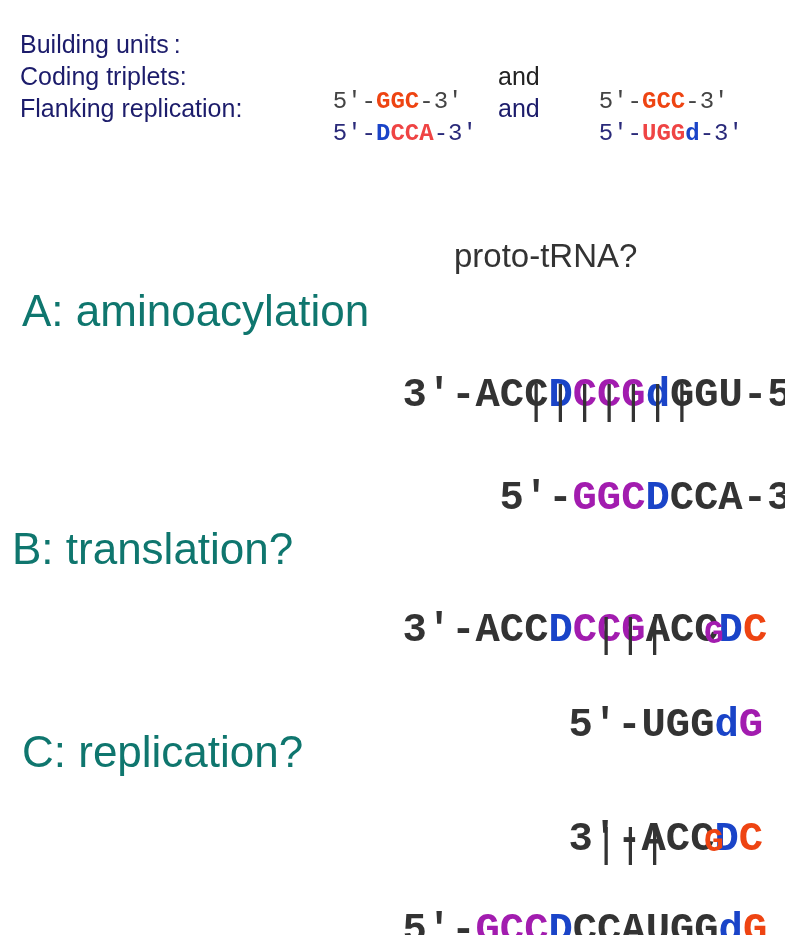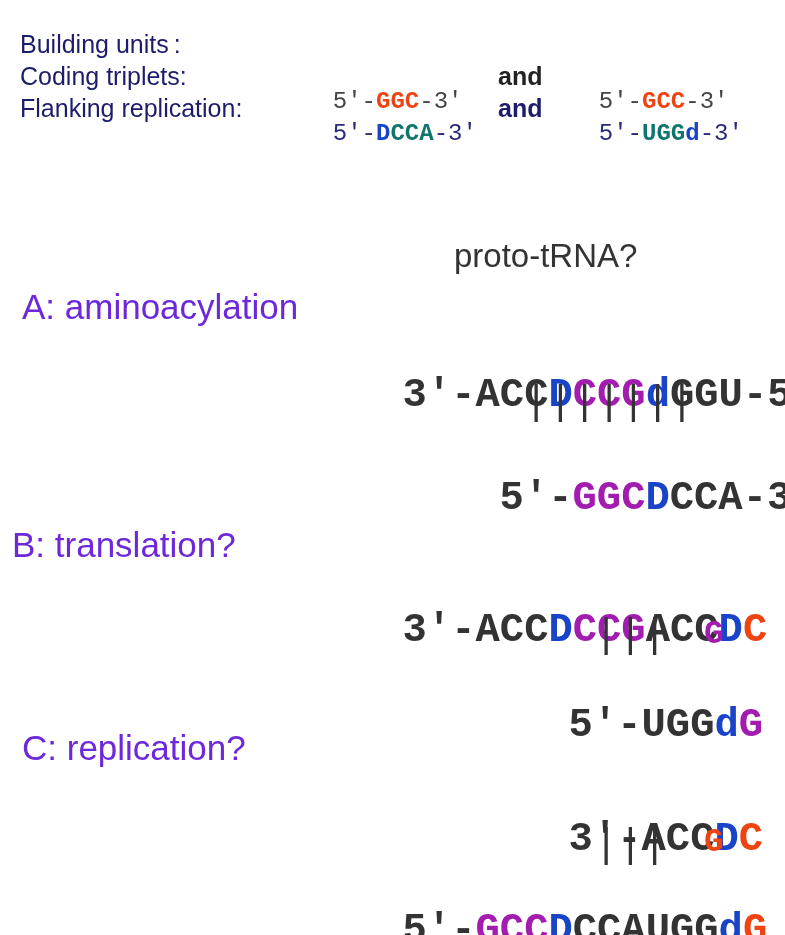--- a/index.html
+++ b/index.html
@@ -4,31 +4,31 @@
 <style>
   html, body { margin: 0; padding: 0; background: #ffffff; }
   body { width: 785px; height: 935px; position: relative; overflow: hidden; }
   .abs { position: absolute; white-space: pre; line-height: 1; }
   .sans { font-family: Liberation Sans, sans-serif; }
   .mono { font-family: "Liberation Mono", monospace; }
   .hdr { font-size: 25px; color: #1c1c6b; }
   .hdr-seq { font-size: 24px; }
   .hdr-seq .thin { color: #444444; font-weight: normal; }
   .hdr-seq.navy .thin { color: #2a2a7a; }
-  .hdr-and { font-family: "Liberation Sans", sans-serif; font-size: 25px; color: #222222; font-weight: bold; }
+  .hdr-and { font-family: "Liberation Sans", sans-serif; font-size: 25px; color: #222222; }
   .hdr-and.navy { color: #1c1c6b; }
   .title { font-size: 33px; color: #333333; margin-top: 36px; }
-  .section { font-size: 35px; color: #6d28d9; }
+  .section { font-size: 44px; color: #0f766e; }
   .seq { font-size: 40.5px; font-weight: bold; color: #333333; letter-spacing: 0; }
   .bars { font-size: 40.5px; color: #333333; font-weight: normal; }
   .b { font-weight: bold; }
   .c-red { color: #a21caf; }
   .c-orange { color: #ee4412; }
   .c-blue { color: #1a44c8; }
-  .c-navy { color: #0f766e; }
+  .c-navy { color: #ef4444; }
   .c-dark { color: #333333; }
 </style>
 </head>
 <body>
 
 <div class="abs sans hdr" style="left:20px; top:32px;">Building units :</div>
 <div class="abs sans hdr" style="left:20px; top:64px;">Coding triplets:</div>
 <div class="abs sans hdr" style="left:20px; top:96px;">Flanking replication:</div>
 
 <div class="abs mono hdr-seq" style="left:304px; top:66px;">

